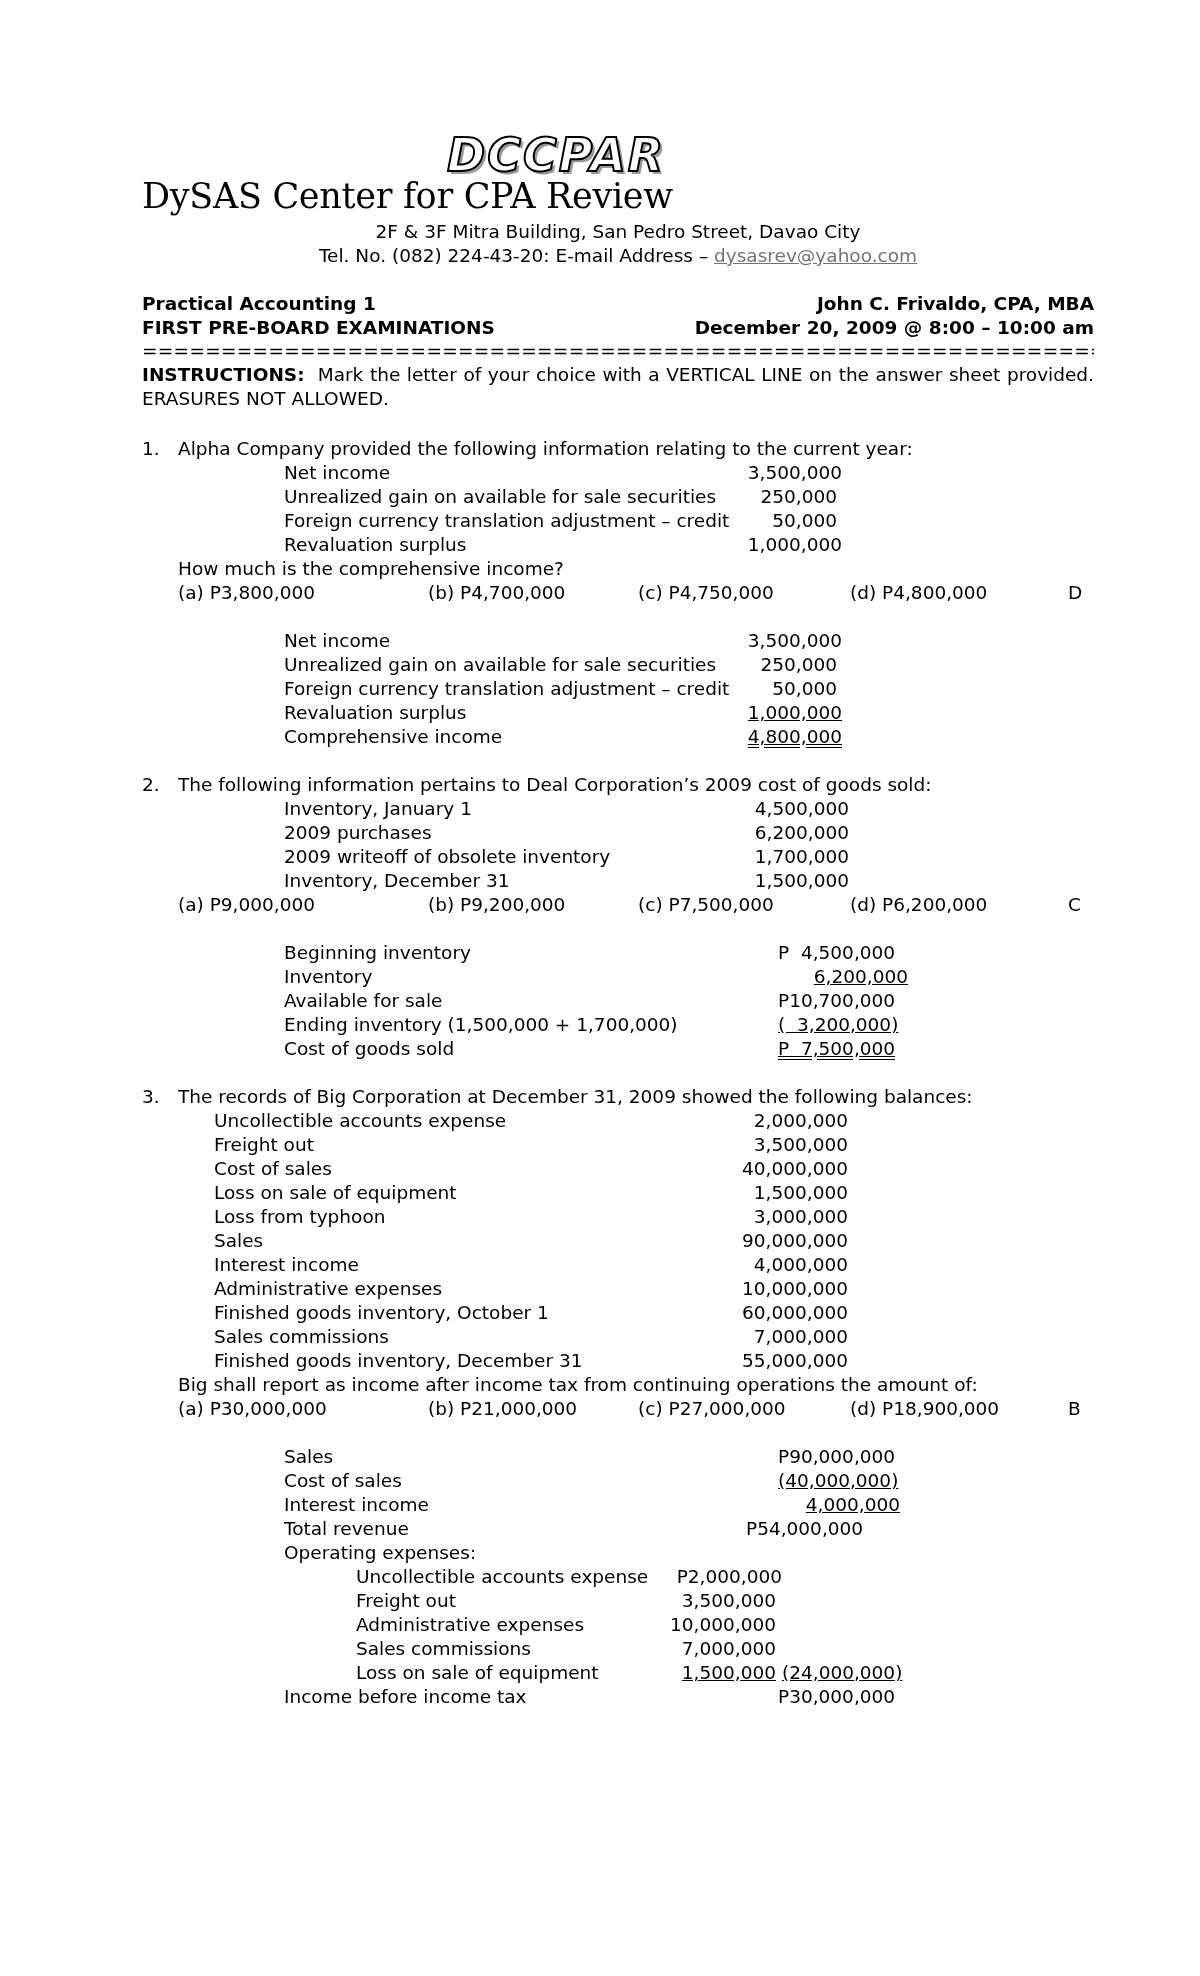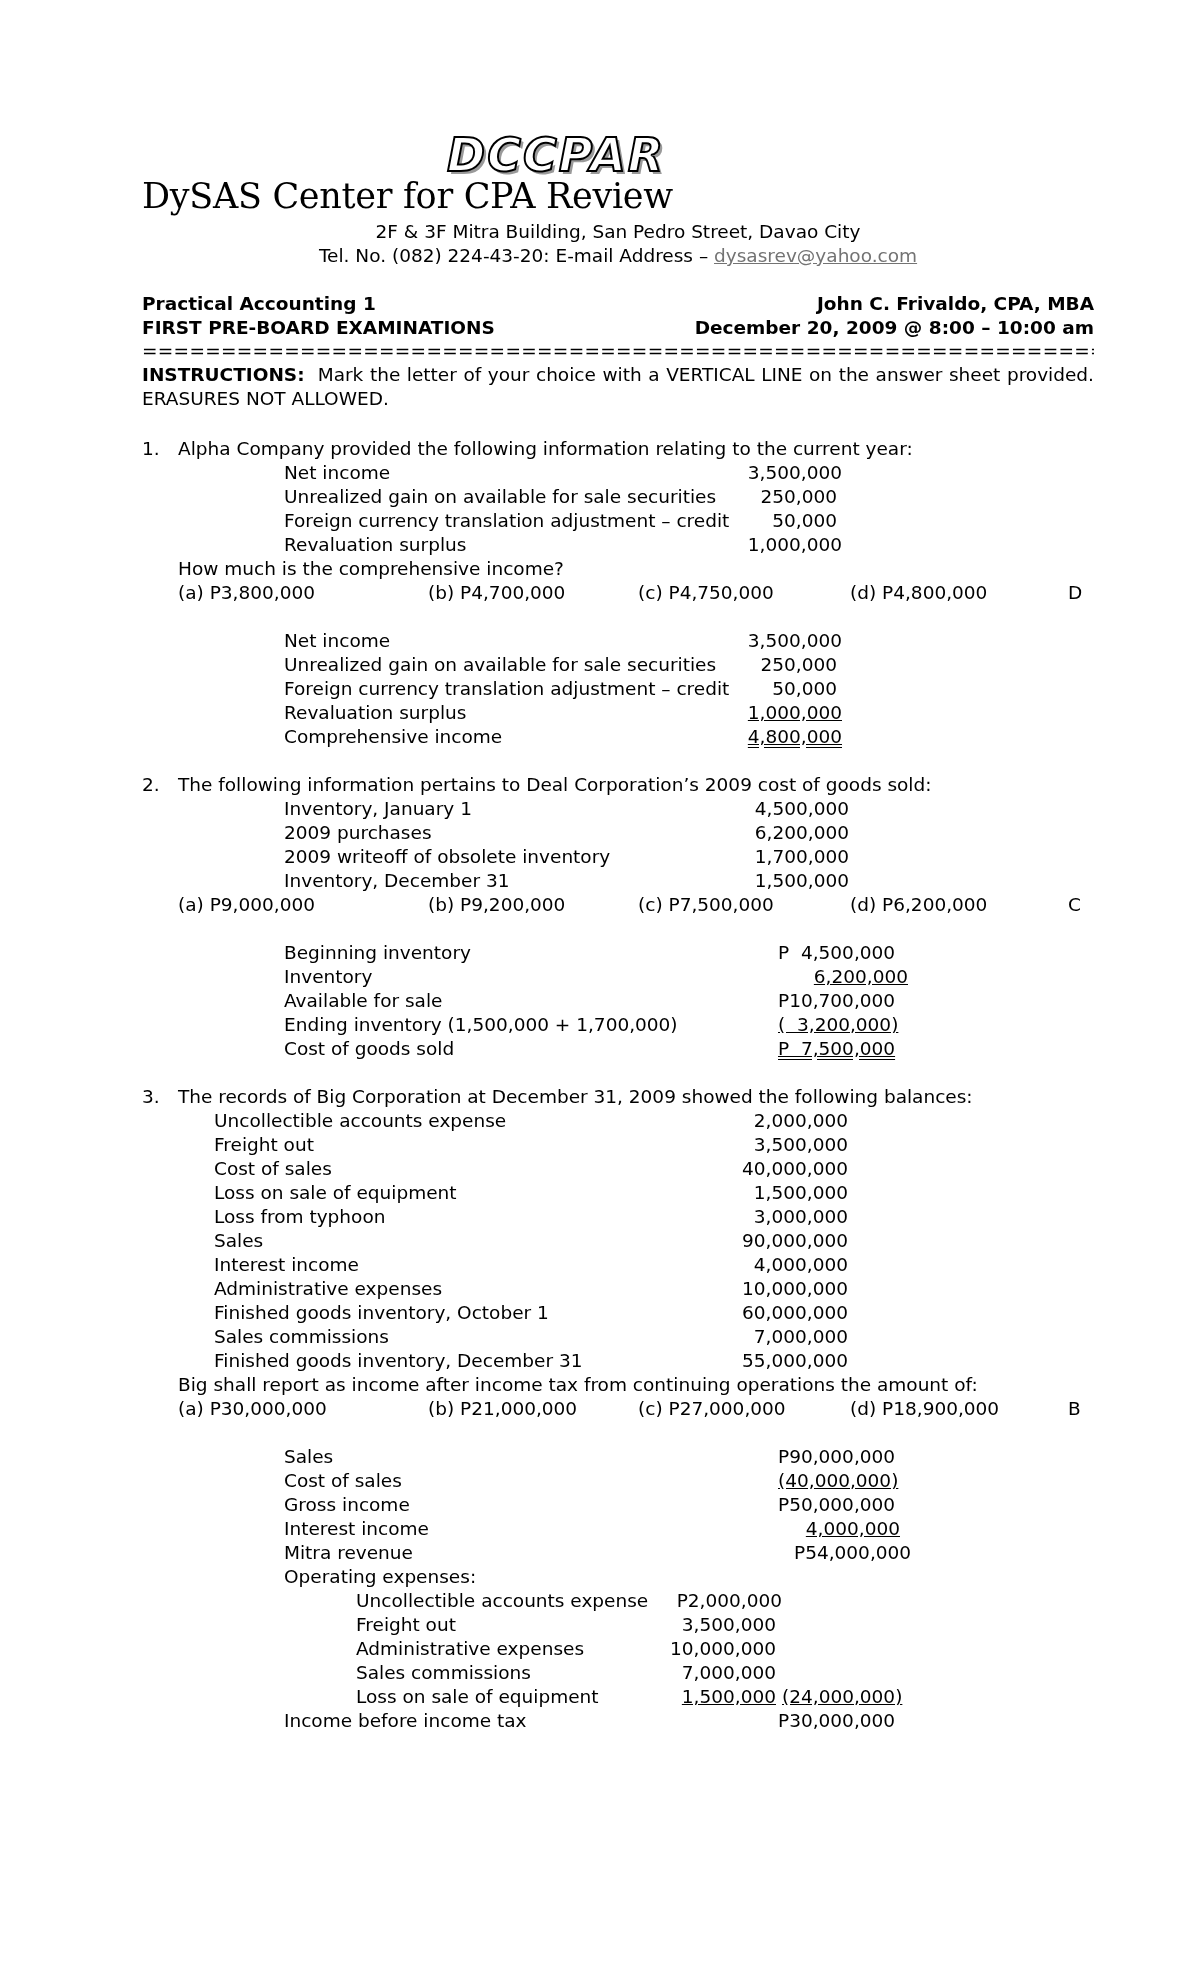--- a/index.html
+++ b/index.html
@@ -239,30 +239,26 @@
       <div>
         <div class="line">
             <span class="lbl" style="left:142px">Sales</span>
             <span class="amt" style="left:636px">P90,000,000</span>
           </div>
         <div class="line">
             <span class="lbl" style="left:142px">Cost of sales</span>
             <span class="amt u" style="left:636px">(40,000,000)</span>
           </div>
         <div class="line">
-            <span class="lbl" style="left:142px">Gross income</span>
-            <span class="amt" style="left:636px">P50,000,000</span>
-          </div>
-        <div class="line">
             <span class="lbl" style="left:142px">Interest income</span>
             <span class="amt u" style="left:636px;width:122px;text-align:right">4,000,000</span>
           </div>
         <div class="line">
-            <span class="lbl" style="left:142px">Mitra revenue</span>
-            <span class="amt" style="left:652px">P54,000,000</span>
+            <span class="lbl" style="left:142px">Total revenue</span>
+            <span class="amt" style="left:604px">P54,000,000</span>
           </div>
         <div class="line">
             <span class="lbl" style="left:142px">Operating expenses:</span>
           </div>
         <div class="line">
             <span class="lbl" style="left:214px">Uncollectible accounts expense</span>
             <span class="amt" style="right:312px">P2,000,000</span>
           </div>
         <div class="line">
             <span class="lbl" style="left:214px">Freight out</span>

